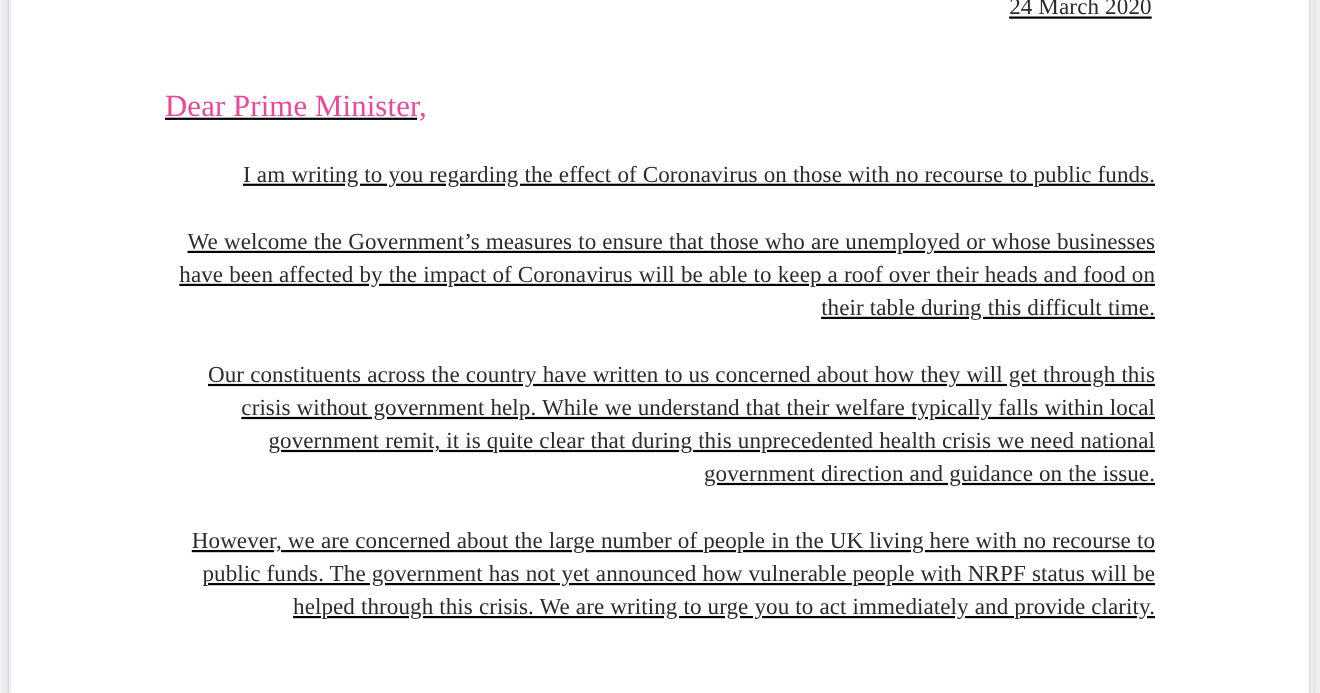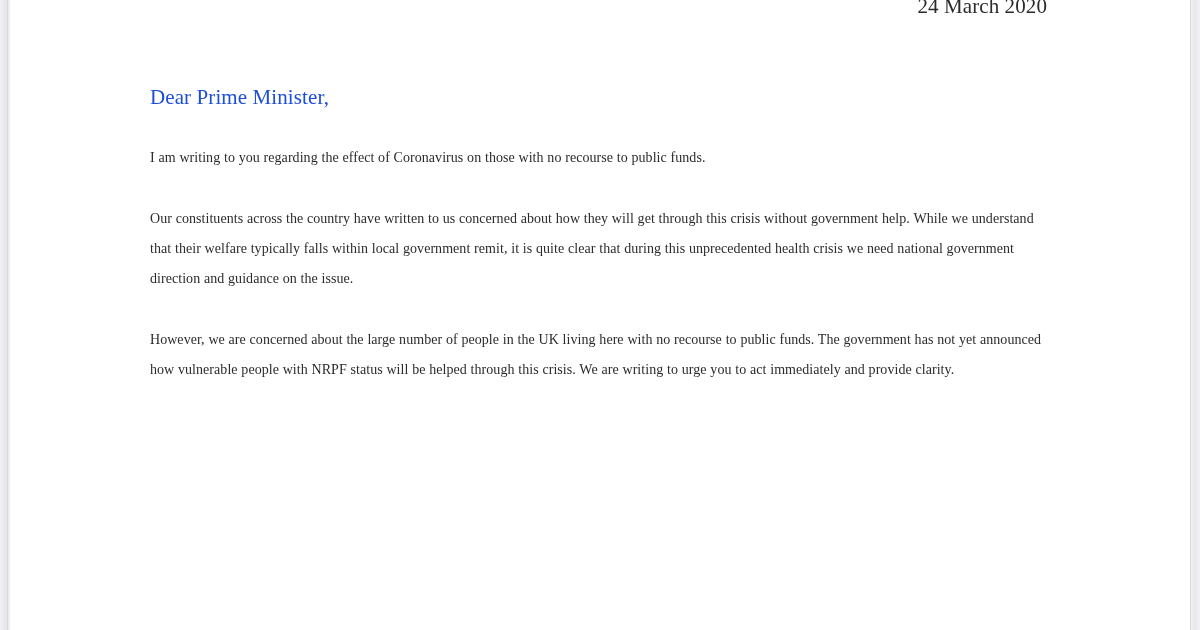--- a/index.html
+++ b/index.html
@@ -56,51 +56,52 @@
     box-sizing: border-box;
     overflow: hidden;
   }
 
   
   .letter {
     position: absolute;
     left: 140px;          
     top: 0;
     width: 900px;
+    text-decoration: underline;
   }
 
   .date-line {
     width: 900px;
     text-align: right;
     font-size: 21px;
     line-height: 26px;
     color: #2b2b2b;
     
     margin-top: -7px;
     padding-right: 3px;
     box-sizing: border-box;
     letter-spacing: 0.1px;
   }
 
   .salutation {
     margin-top: 63px;
-    font-size: 21px;
+    font-size: 28px;
     line-height: 30px;
-    color: #1d4ed8;
+    color: #ec4899;
     letter-spacing: 0.1px;
   }
 
   .body-par {
     margin-top: 31px;
-    font-size: 14px;
+    font-size: 21px;
     line-height: 30px;
     color: #2b2b2b;
     letter-spacing: 0.05px;
     word-spacing: 0.2px;
-    text-align: left;
+    text-align: right;
   }
   .body-par.first { margin-top: 31px; }
 </style>
 </head>
 <body>
 
 <div class="viewer">
 
   <div class="gutter left"></div>
   <div class="gutter-line left"></div>
@@ -110,20 +111,21 @@
 
   <div class="page">
     <div class="letter">
 
       <div class="date-line">24 March 2020</div>
 
       <div class="salutation">Dear Prime Minister,</div>
 
       <p class="body-par first">I am writing to you regarding the effect of Coronavirus on those with no recourse to public funds.</p>
 
+      <p class="body-par">We welcome the Government’s measures to ensure that those who are unemployed or whose businesses have been affected by the impact of Coronavirus will be able to keep a roof over their heads and food on their table during this difficult time.</p>
 
       <p class="body-par">Our constituents across the country have written to us concerned about how they will get through this crisis without government help. While we understand that their welfare typically falls within local government remit, it is quite clear that during this unprecedented health crisis we need national government direction and guidance on the issue.</p>
 
       <p class="body-par">However, we are concerned about the large number of people in the UK living here with no recourse to public funds. The government has not yet announced how vulnerable people with NRPF status will be helped through this crisis. We are writing to urge you to act immediately and provide clarity.</p>
 
     </div>
   </div>
 
 </div>
 

